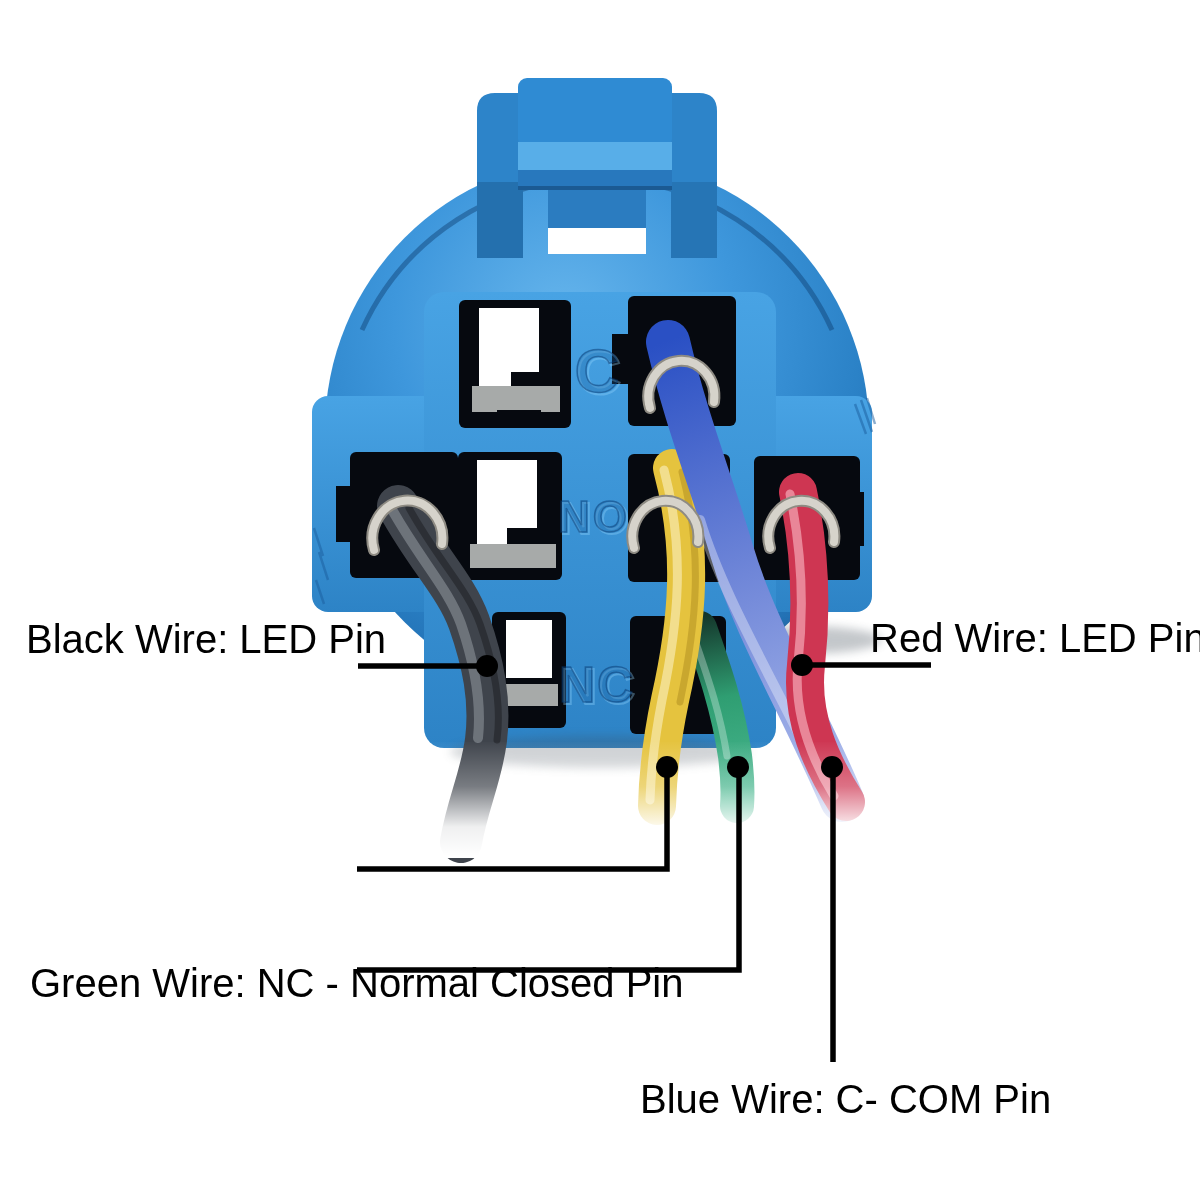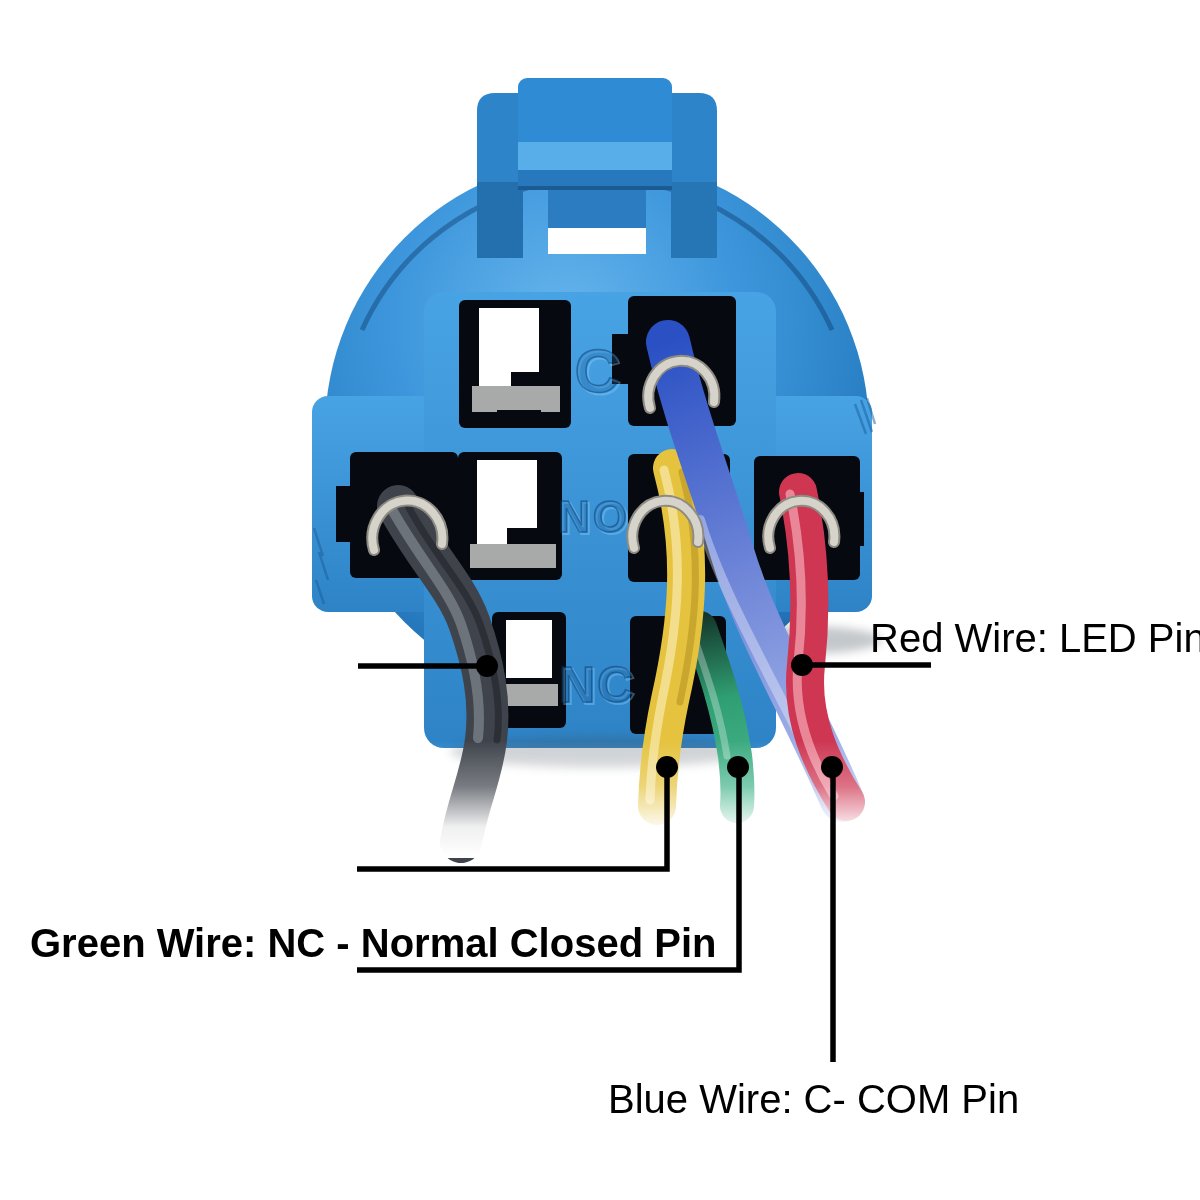--- a/index.html
+++ b/index.html
@@ -180,17 +180,18 @@
   </g>
   <g fill="#000000">
     <circle cx="487" cy="666" r="11"></circle>
     <circle cx="802" cy="665" r="11"></circle>
     <circle cx="667" cy="767" r="11"></circle>
     <circle cx="738" cy="767" r="11"></circle>
     <circle cx="832" cy="767" r="11"></circle>
   </g>
 </svg>
 
+<div class="callout-label" style="left:26px;top:617px;">Black Wire: LED Pin</div>
 <div class="callout-label" style="left:870px;top:616px;">Red Wire: LED Pin</div>
-<div class="callout-label" style="left:30px;top:921px;font-weight:bold;">Green Wire: NC - Normal Closed Pin</div>
-<div class="callout-label" style="left:608px;top:1077px;">Blue Wire: C- COM Pin</div>
+<div class="callout-label" style="left:30px;top:961px;">Green Wire: NC - Normal Closed Pin</div>
+<div class="callout-label" style="left:640px;top:1077px;">Blue Wire: C- COM Pin</div>
 
 </div>
 
 </body></html>

